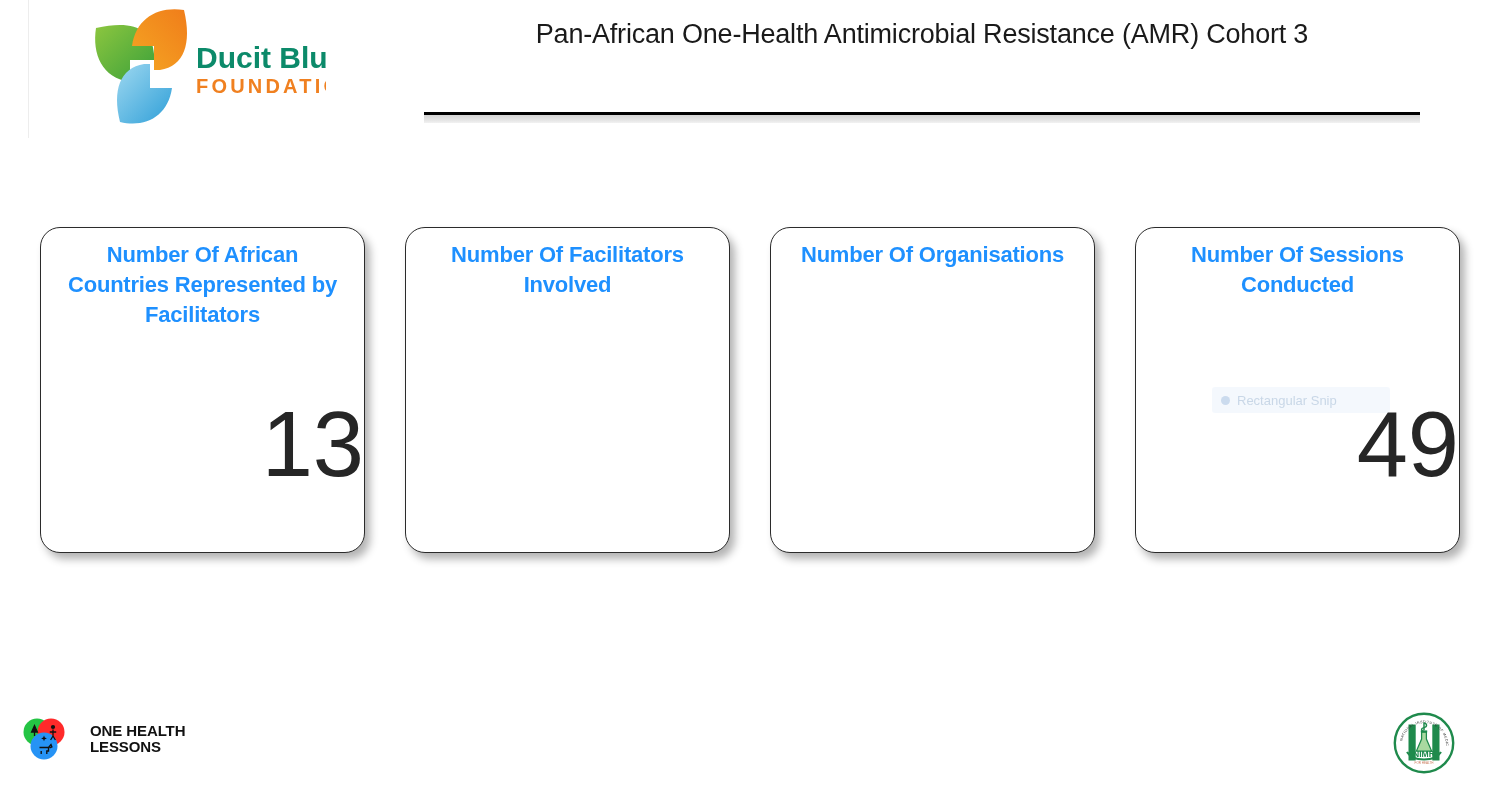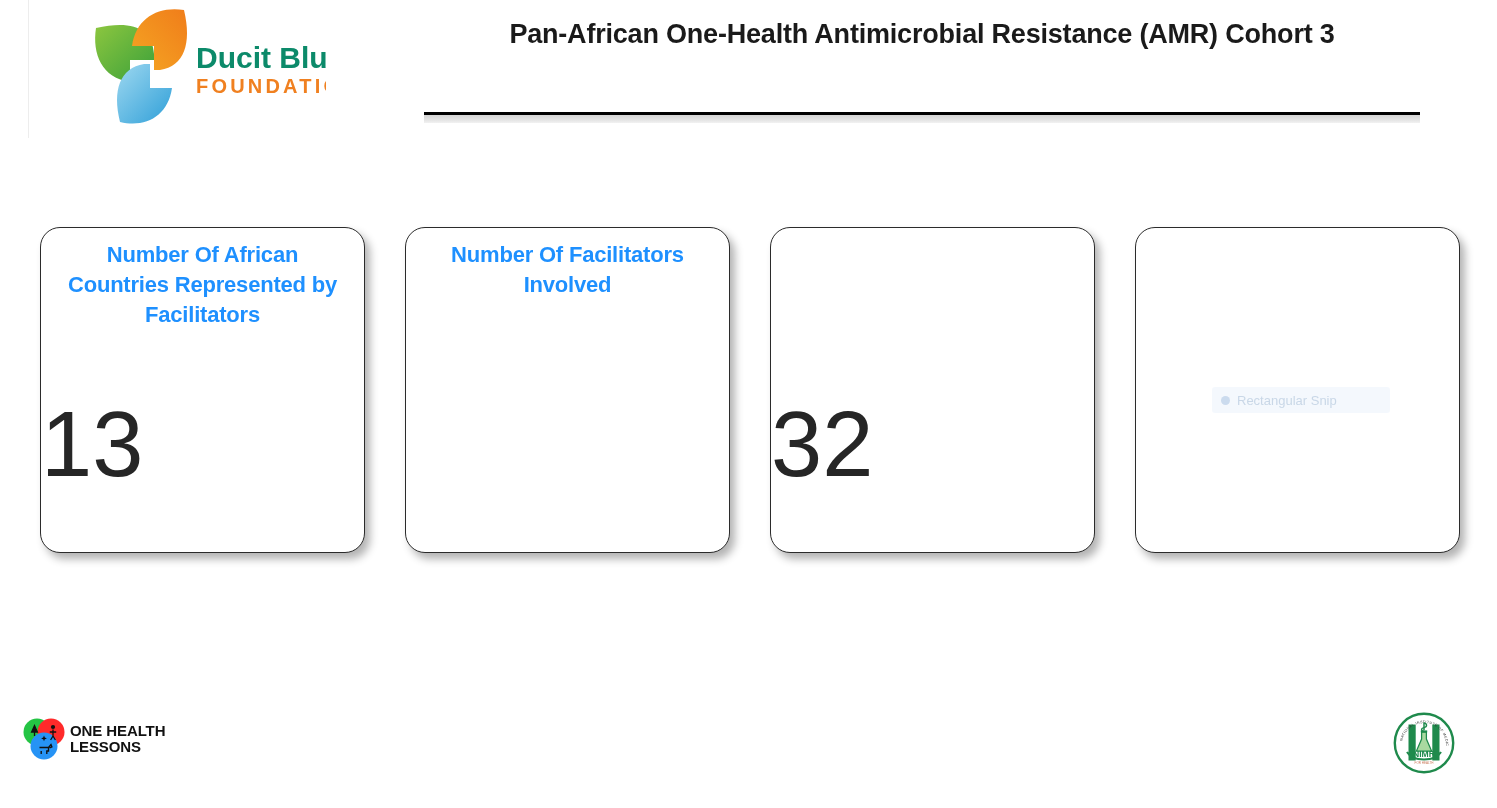--- a/index.html
+++ b/index.html
@@ -45,21 +45,21 @@
 
   .title-block {
     position: absolute;
     left: 424px;
     top: 16px;
     width: 996px;
     text-align: center;
   }
   .title-line {
     font-family: "Liberation Sans", sans-serif;
-    font-weight: bold;
+    font-weight: normal;
     font-size: 27px;
     line-height: 37px;
     letter-spacing: -0.2px;
     color: #1a1a1a;
     white-space: nowrap;
   }
   .title-rule {
     position: absolute;
     left: 424px;
     top: 112px;
@@ -113,21 +113,21 @@
     font-size: 22px;
     line-height: 30px;
     color: #1E90FF;
     letter-spacing: -0.2px;
   }
   .card-value {
     position: absolute;
     left: 0;
     top: 168px;
     width: 100%;
-    text-align: left;
+    text-align: right;
     font-family: "Liberation Sans", sans-serif;
     font-weight: normal;
     font-size: 92px;
     line-height: 96px;
     color: #262626;
   }
 
   
   .snip-ghost {
     position: absolute;
@@ -159,21 +159,21 @@
 
   
   .ohl-logo {
     position: absolute;
     left: 22px;
     top: 712px;
     width: 170px;
     height: 54px;
     display: flex;
     align-items: center;
-    gap: 4px;
+    gap: 24px;
   }
   .ohl-logo svg { display: block; flex: 0 0 auto; }
   .ohl-text {
     font-family: "Liberation Sans", sans-serif;
     font-weight: bold;
     font-size: 15px;
     line-height: 16px;
     color: #111111;
     letter-spacing: -0.1px;
   }
@@ -237,28 +237,30 @@
   <div class="card">
     <div class="card-title">Number Of African Countries Represented by Facilitators</div>
     <div class="card-value">13</div>
   </div>
 
   <div class="card">
     <div class="card-title">Number Of Facilitators Involved</div>
   </div>
 
   <div class="card">
-    <div class="card-value">32</div>
+    <div class="card-title">Number Of Organisations</div>
   </div>
 
   <div class="card">
+    <div class="card-title">Number Of Sessions Conducted</div>
     <div class="snip-ghost">
       <span class="snip-dot"></span>
       <span class="snip-label">Rectangular Snip</span>
     </div>
+    <div class="card-value">49</div>
   </div>
 
 </div>
 
 <div class="ohl-logo">
   <svg width="44" height="46" viewBox="0 0 44 46" xmlns="http://www.w3.org/2000/svg">
     <g opacity="0.95">
       <circle cx="15" cy="16" r="13.5" fill="#19c13a"></circle>
       <circle cx="29" cy="16" r="13.5" fill="#ff1f1f"></circle>
       <circle cx="22" cy="30" r="13.5" fill="#1b8ef5"></circle>

